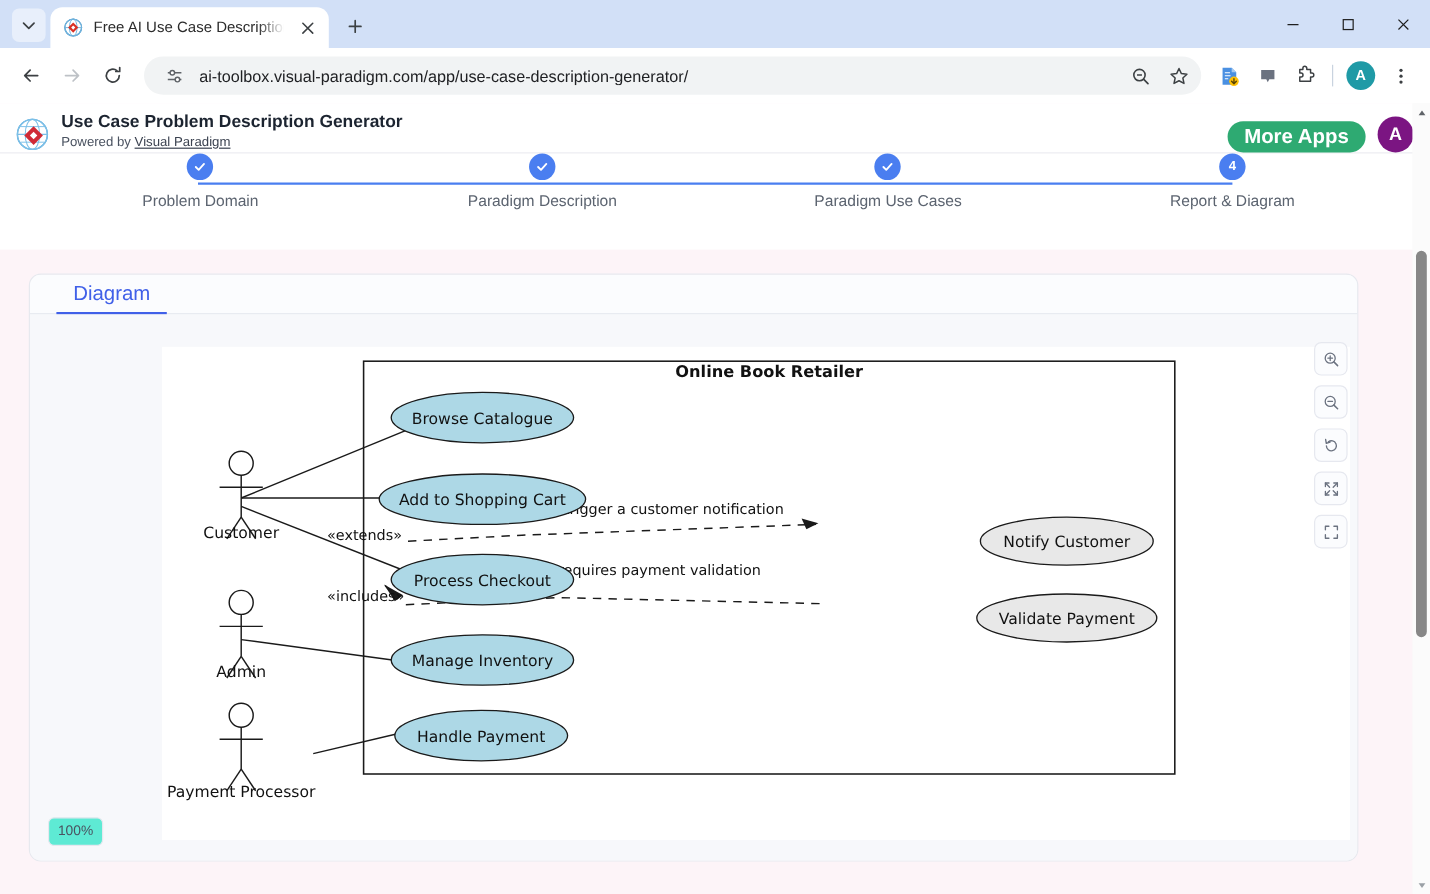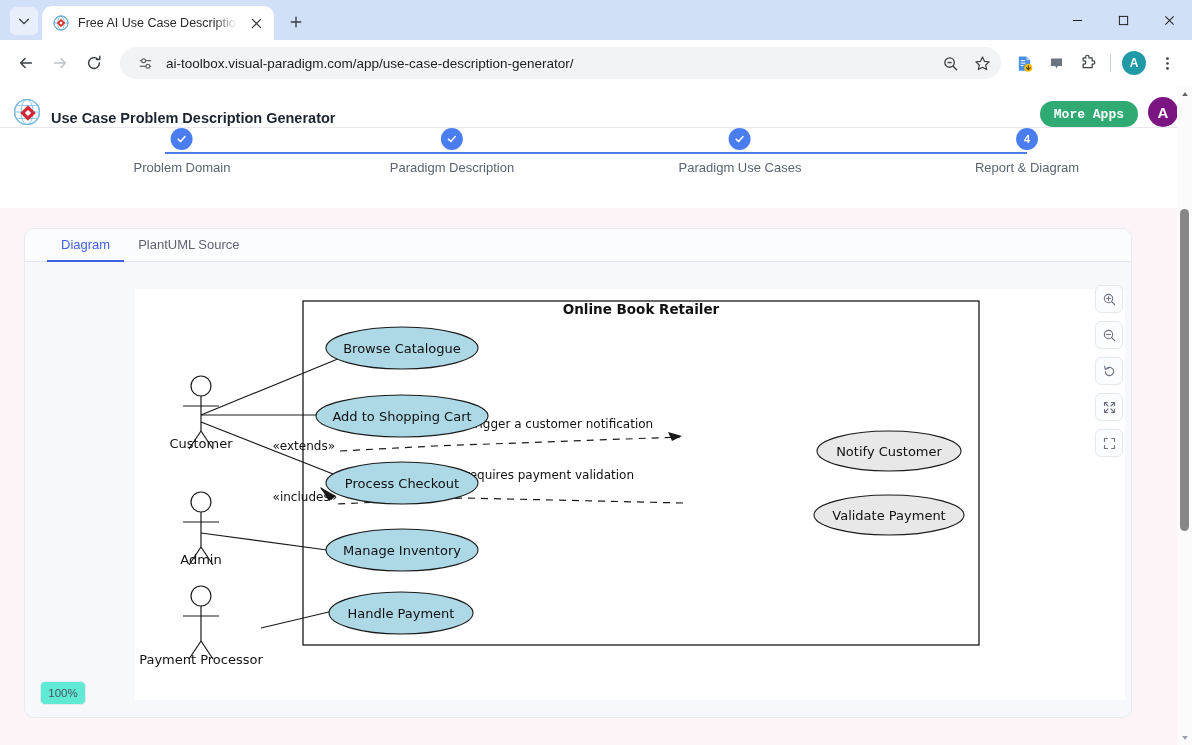--- a/index.html
+++ b/index.html
@@ -71,22 +71,22 @@
   .app-header {
     height: 42px; background: #ffffff; border-bottom: 1px solid #e8e8ee;
     display: flex; align-items: flex-end; padding: 0 14px 0 12px;
   }
   .app-logo { width: 30px; height: 30px; flex: 0 0 30px; position: relative; margin-right: 9px; }
   .app-titles { flex: 1; }
   .app-title { font-size: 14.5px; font-weight: 700; color: #1c2430; line-height: 1.15; }
   .app-sub { font-size: 11px; color: #4a5260; line-height: 1.35; margin-top: 1px; }
   .app-sub a { color: #3b4250; text-decoration: underline; }
   .more-apps {
-    background: #2eaa72; color: #fff; font-size: 13px; font-weight: 700;
-    border: none; border-radius: 15px; height: 26px; padding: 0 14px; cursor: pointer; font-family: Liberation Mono, monospace;
+    background: #2eaa72; color: #fff; font-size: 17px; font-weight: 700;
+    border: none; border-radius: 15px; height: 26px; padding: 0 14px; cursor: pointer;
   }
   .hdr-av {
     width: 30px; height: 30px; border-radius: 50%; background: #7b1582;
     color: #fff; font-weight: 700; font-size: 15px;
     display: flex; align-items: center; justify-content: center; margin-left: 10px; cursor: pointer;
   }
 
   
   .stepper { position: relative; height: 80px; background: #ffffff; }
   .step { position: absolute; top: 0; transform: translateX(-50%); text-align: center; cursor: pointer; }
@@ -99,21 +99,21 @@
   .step-label { margin-top: 10px; font-size: 13px; color: #5c6470; white-space: nowrap; }
 
   
   .card {
     position: absolute; left: 24px; top: 142px; width: 1108px; height: 490px;
     background: #f7f8fb; border: 1px solid #e7e9ef; border-radius: 10px;
     overflow: hidden;
   }
   .tabs-row { height: 33px; display: flex; align-items: stretch; padding-left: 22px; border-bottom: 1px solid #e3e6ee; background:#fbfcfe; }
   .vtab {
-    font-size: 13px; color: #5c6470; padding: 0 14px; display: flex; align-items: center;
+    font-size: 17px; color: #5c6470; padding: 0 14px; display: flex; align-items: center;
     cursor: pointer; border-bottom: 2px solid transparent; margin-bottom: -1px;
   }
   .vtab.active { color: #4060e8; border-bottom-color: #4060e8; font-weight: 400; }
 
   .diagram-wrap { position: absolute; left: 0; top: 33px; width: 1108px; height: 456px; background: #f7f8fb; }
   .diagram-canvas {
     position: absolute; left: 110px; top: 27px; width: 990px; height: 411px;
     background: #ffffff; overflow: hidden;
   }
   .diag-svg { position: absolute; left: 0; top: 0; }
@@ -276,31 +276,32 @@
           <ellipse cx="15" cy="15" rx="6" ry="12.5" fill="none" stroke="#7cc0e8" stroke-width="0.9"></ellipse>
           <line x1="2.5" y1="15" x2="27.5" y2="15" stroke="#7cc0e8" stroke-width="0.9"></line>
           <line x1="5" y1="8.5" x2="25" y2="8.5" stroke="#7cc0e8" stroke-width="0.8"></line>
           <line x1="5" y1="21.5" x2="25" y2="21.5" stroke="#7cc0e8" stroke-width="0.8"></line>
           <rect x="10.5" y="10.5" width="11" height="11" fill="#cf2a36" transform="rotate(45 16 16)"></rect>
           <rect x="13.8" y="13.8" width="4.4" height="4.4" fill="#ffffff" transform="rotate(45 16 16)"></rect>
         </svg>
       </span>
       <div class="app-titles">
         <div class="app-title">Use Case Problem Description Generator</div>
+        <div class="app-sub"><span>Powered by </span><a href="#">Visual Paradigm</a></div>
       </div>
       <button class="more-apps">More Apps</button>
       <div class="hdr-av">A</div>
     </div>
 
     <div class="stepper">
       <svg width="1192" height="80" style="position:absolute;left:0;top:0">
         <line x1="165" y1="25" x2="1027" y2="25" stroke="#4a7ef0" stroke-width="2"></line>
       </svg>
 
-      <div class="step" style="left:182px">
+      <div class="step" style="left:167px">
         <div class="step-dot">
           <svg viewBox="0 0 14 14">
             <path d="M3 7.2 L5.8 10 L11 4.2" fill="none" stroke="#ffffff" stroke-width="1.8" stroke-linecap="round" stroke-linejoin="round"></path>
           </svg>
         </div>
         <div class="step-label">Problem Domain</div>
       </div>
 
       <div class="step" style="left:452px">
         <div class="step-dot">
@@ -323,21 +324,20 @@
       <div class="step" style="left:1027px">
         <div class="step-dot">4</div>
         <div class="step-label">Report &amp; Diagram</div>
       </div>
     </div>
 
     <div class="card">
 
       <div class="tabs-row">
         <div class="vtab active">Diagram</div>
-        <div class="vtab">PlantUML Source</div>
       </div>
 
       <div class="diagram-wrap">
 
         <div class="diagram-canvas">
           <svg class="diag-svg" width="990" height="411" viewBox="0 0 990 411" font-family="&quot;DejaVu Sans&quot;, sans-serif">
 
             <rect x="168" y="12" width="676" height="344" fill="none" stroke="#1a1a1a" stroke-width="1.3"></rect>
             <text x="506" y="25" text-anchor="middle" font-size="13.5" font-weight="bold" fill="#111">Online Book Retailer</text>
 

